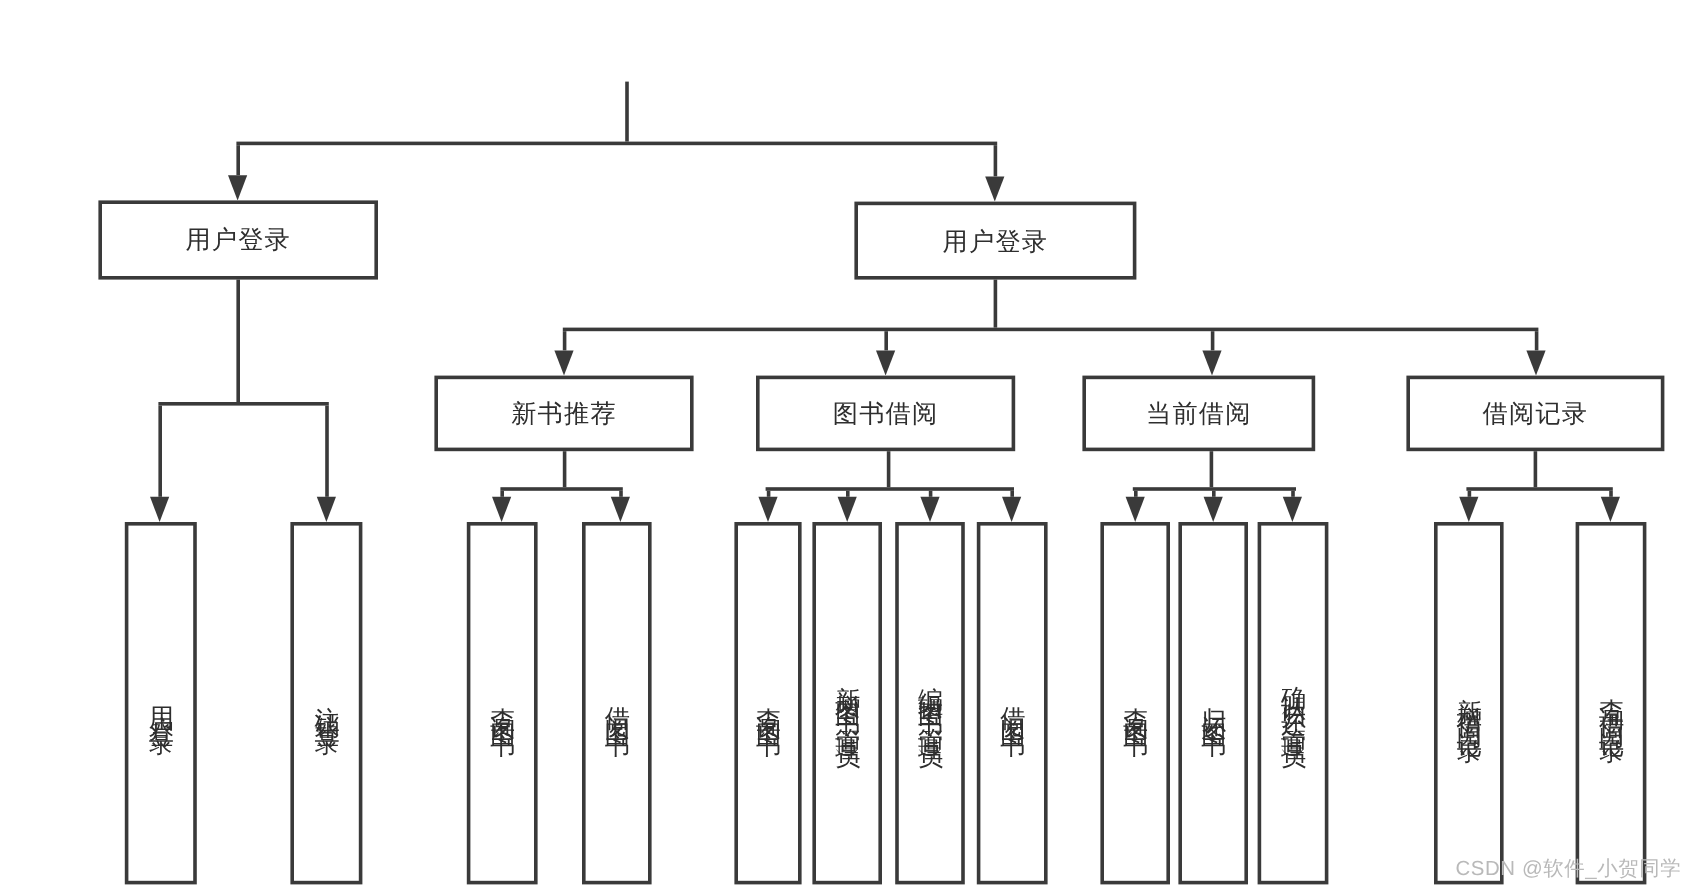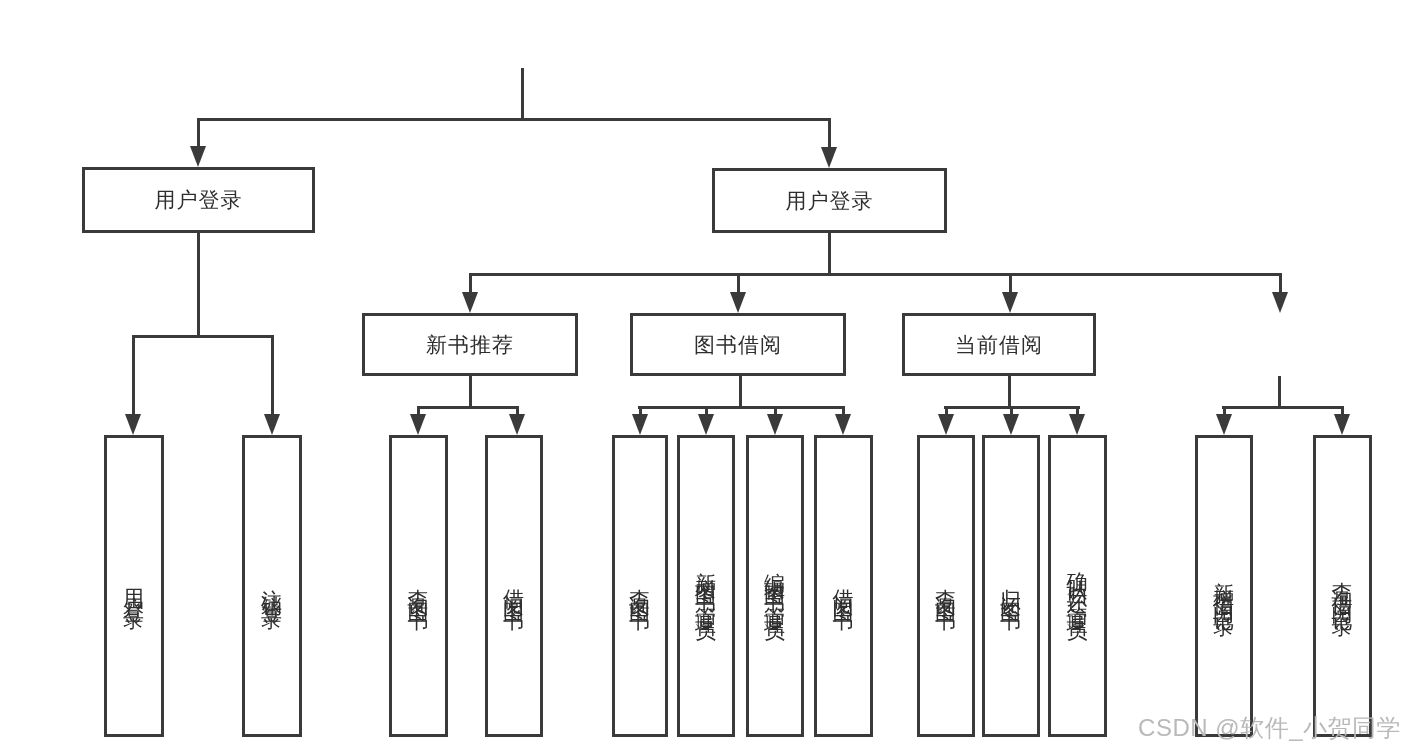--- a/index.html
+++ b/index.html
@@ -46,21 +46,21 @@
   .arrow .stem{width:3px;flex:1;background:var(--line);}
   .arrow .head{
     width:0;height:0;flex:0 0 auto;
     border-left:8px solid transparent;
     border-right:8px solid transparent;
     border-top:21px solid var(--line);
   }
   .watermark{
     position:absolute;
     right:4px;top:712px;
-    font-size:24px;
+    font-size:17px;
     color:#b9b9b9;
     letter-spacing:0.5px;
     white-space:nowrap;
   }
 </style>
 </head>
 <body>
 
 <div class="canvas">
 
@@ -115,20 +115,23 @@
 
   <div class="node" style="left:362px;top:313px;width:216px;height:63px;">
     <span>新书推荐</span>
   </div>
   <div class="node" style="left:630px;top:313px;width:216px;height:63px;">
     <span>图书借阅</span>
   </div>
   <div class="node" style="left:902px;top:313px;width:194px;height:63px;">
     <span>当前借阅</span>
   </div>
+  <div class="node" style="left:1172px;top:313px;width:215px;height:63px;">
+    <span>借阅记录</span>
+  </div>
 
   <div class="vline" style="left:469px;top:376px;height:30px;"></div>
   <div class="hline" style="left:417px;top:406px;width:102px;"></div>
   <div class="arrow" style="left:410px;top:409px;height:26px;">
     <div class="stem"></div>
     <div class="head"></div>
   </div>
   <div class="arrow" style="left:509px;top:409px;height:26px;">
     <div class="stem"></div>
     <div class="head"></div>

